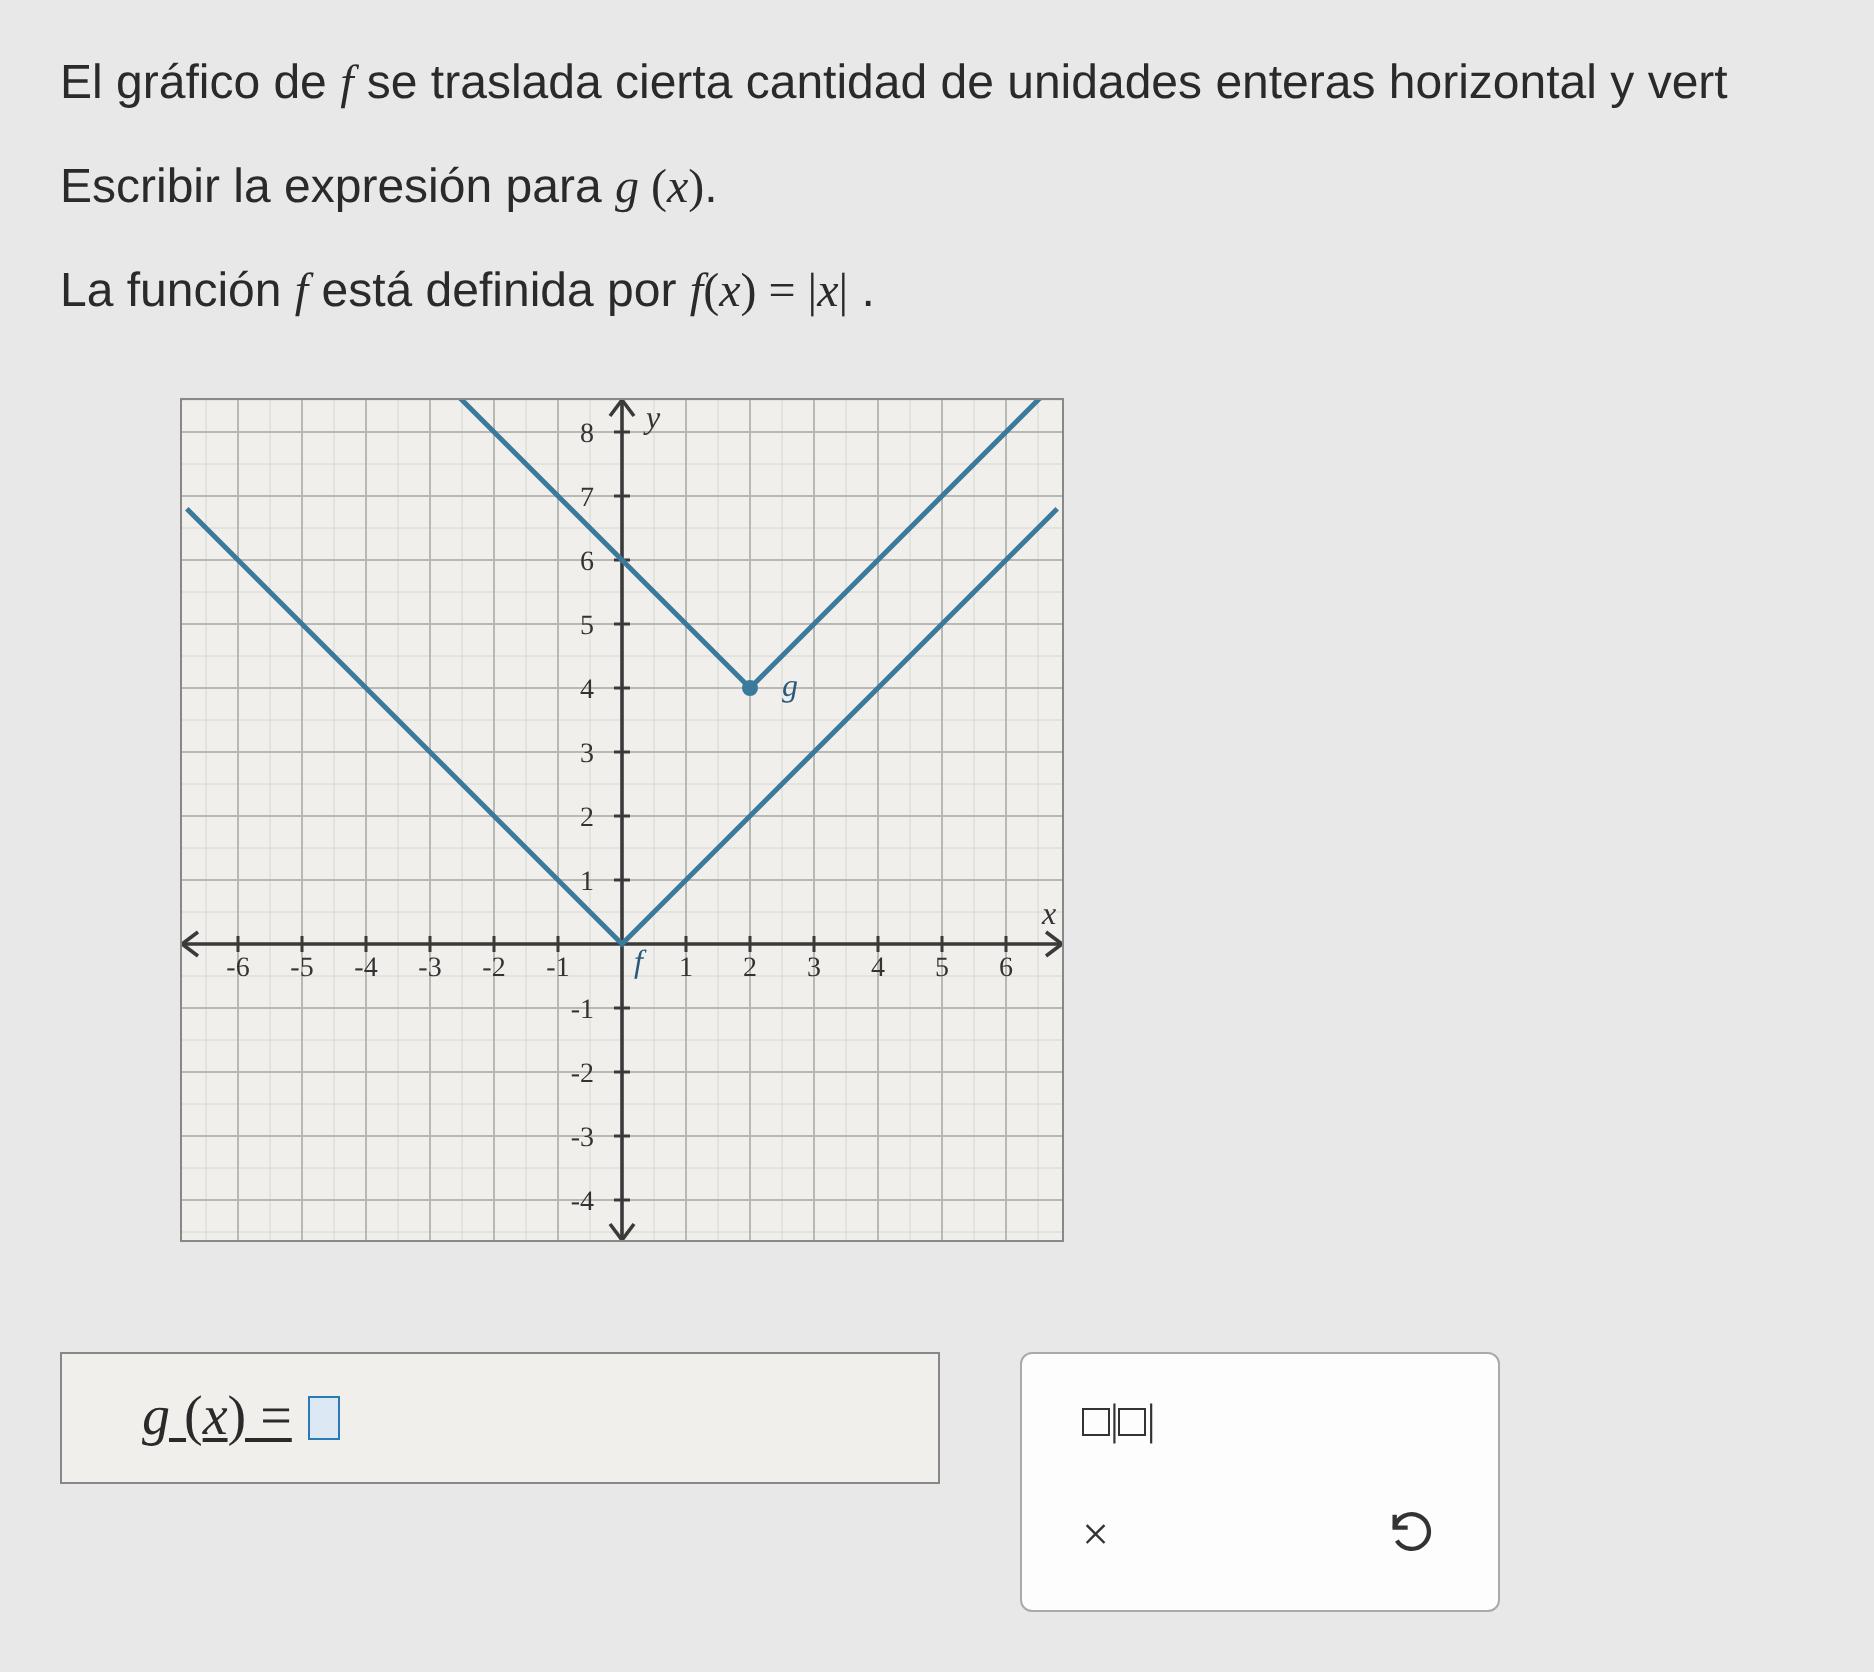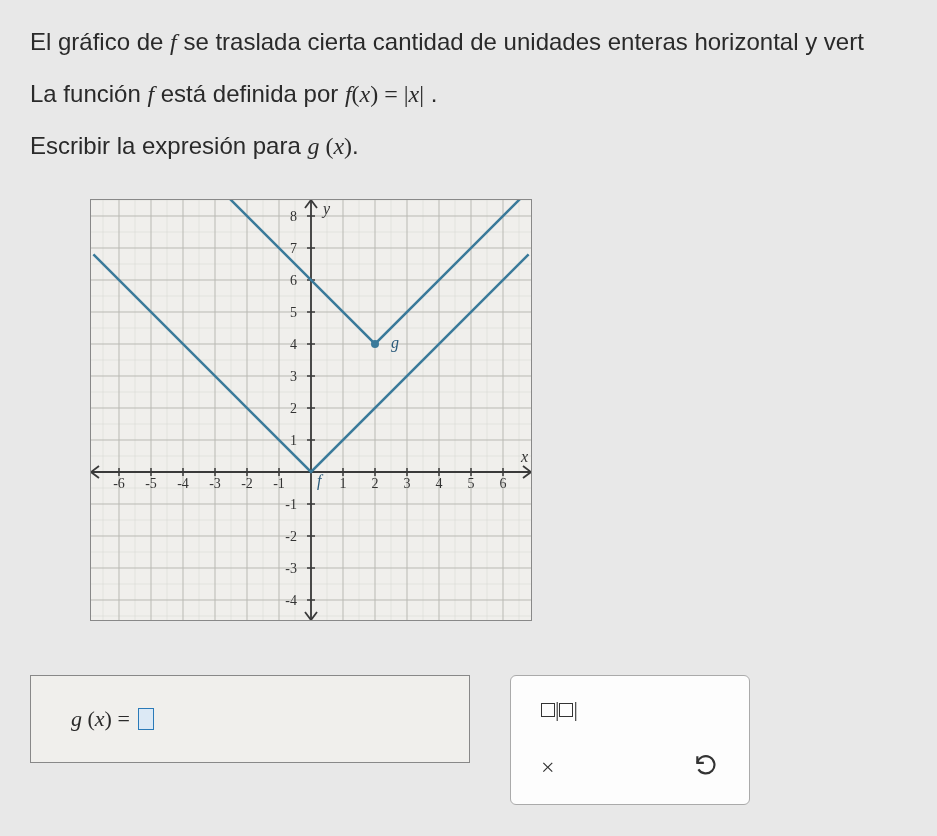--- a/index.html
+++ b/index.html
@@ -31,23 +31,24 @@
     
     .answer-row {
       display: flex;
       gap: 40px;
       align-items: flex-start;
       margin-top: 20px;
     }
     .answer-box {
       border: 1px solid #888;
       background: #f0efec;
-      padding: 30px 40px;
+      padding: 16px 40px;
       min-width: 440px;
-      font-size: 22px;
+      font-size: 28px;
+      text-decoration: underline;
     }
     .answer-expr { display: flex; align-items: center; gap: 8px; }
     .placeholder-box {
       display: inline-block;
       width: 16px;
       height: 22px;
       border: 1px solid #2a7ab8;
       background: #dce9f5;
       vertical-align: middle;
     }
@@ -79,24 +80,24 @@
 </head>
 <body>
 
 
 
 <div class="problem-text">
   <p>
     <span>El gráfico de </span><span class="math-var">f</span><span> se traslada cierta cantidad de unidades enteras horizontal y vert</span>
   </p>
   <p>
-    <span>La función </span><span class="math-var">f</span><span> está definida por </span><span class="math-expr"><span class="math-var">f</span>(<span class="math-var">x</span>) = <span class="abs-bars">|</span><span class="math-var">x</span><span class="abs-bars">|</span></span><span> .</span>
+    <span>Escribir la expresión para </span><span class="math-expr"><span class="math-var">g</span> (<span class="math-var">x</span>)</span><span>.</span>
   </p>
   <p>
-    <span>Escribir la expresión para </span><span class="math-expr"><span class="math-var">g</span> (<span class="math-var">x</span>)</span><span>.</span>
+    <span>La función </span><span class="math-var">f</span><span> está definida por </span><span class="math-expr"><span class="math-var">f</span>(<span class="math-var">x</span>) = <span class="abs-bars">|</span><span class="math-var">x</span><span class="abs-bars">|</span></span><span> .</span>
   </p>
 </div>
 
 <div class="graph-wrap">
   <svg class="graph" width="440" height="420" viewBox="0 0 440 420">
 
     <defs>
       <clipPath id="plot">
           <rect x="0" y="0" width="440" height="420"></rect>
         </clipPath>

